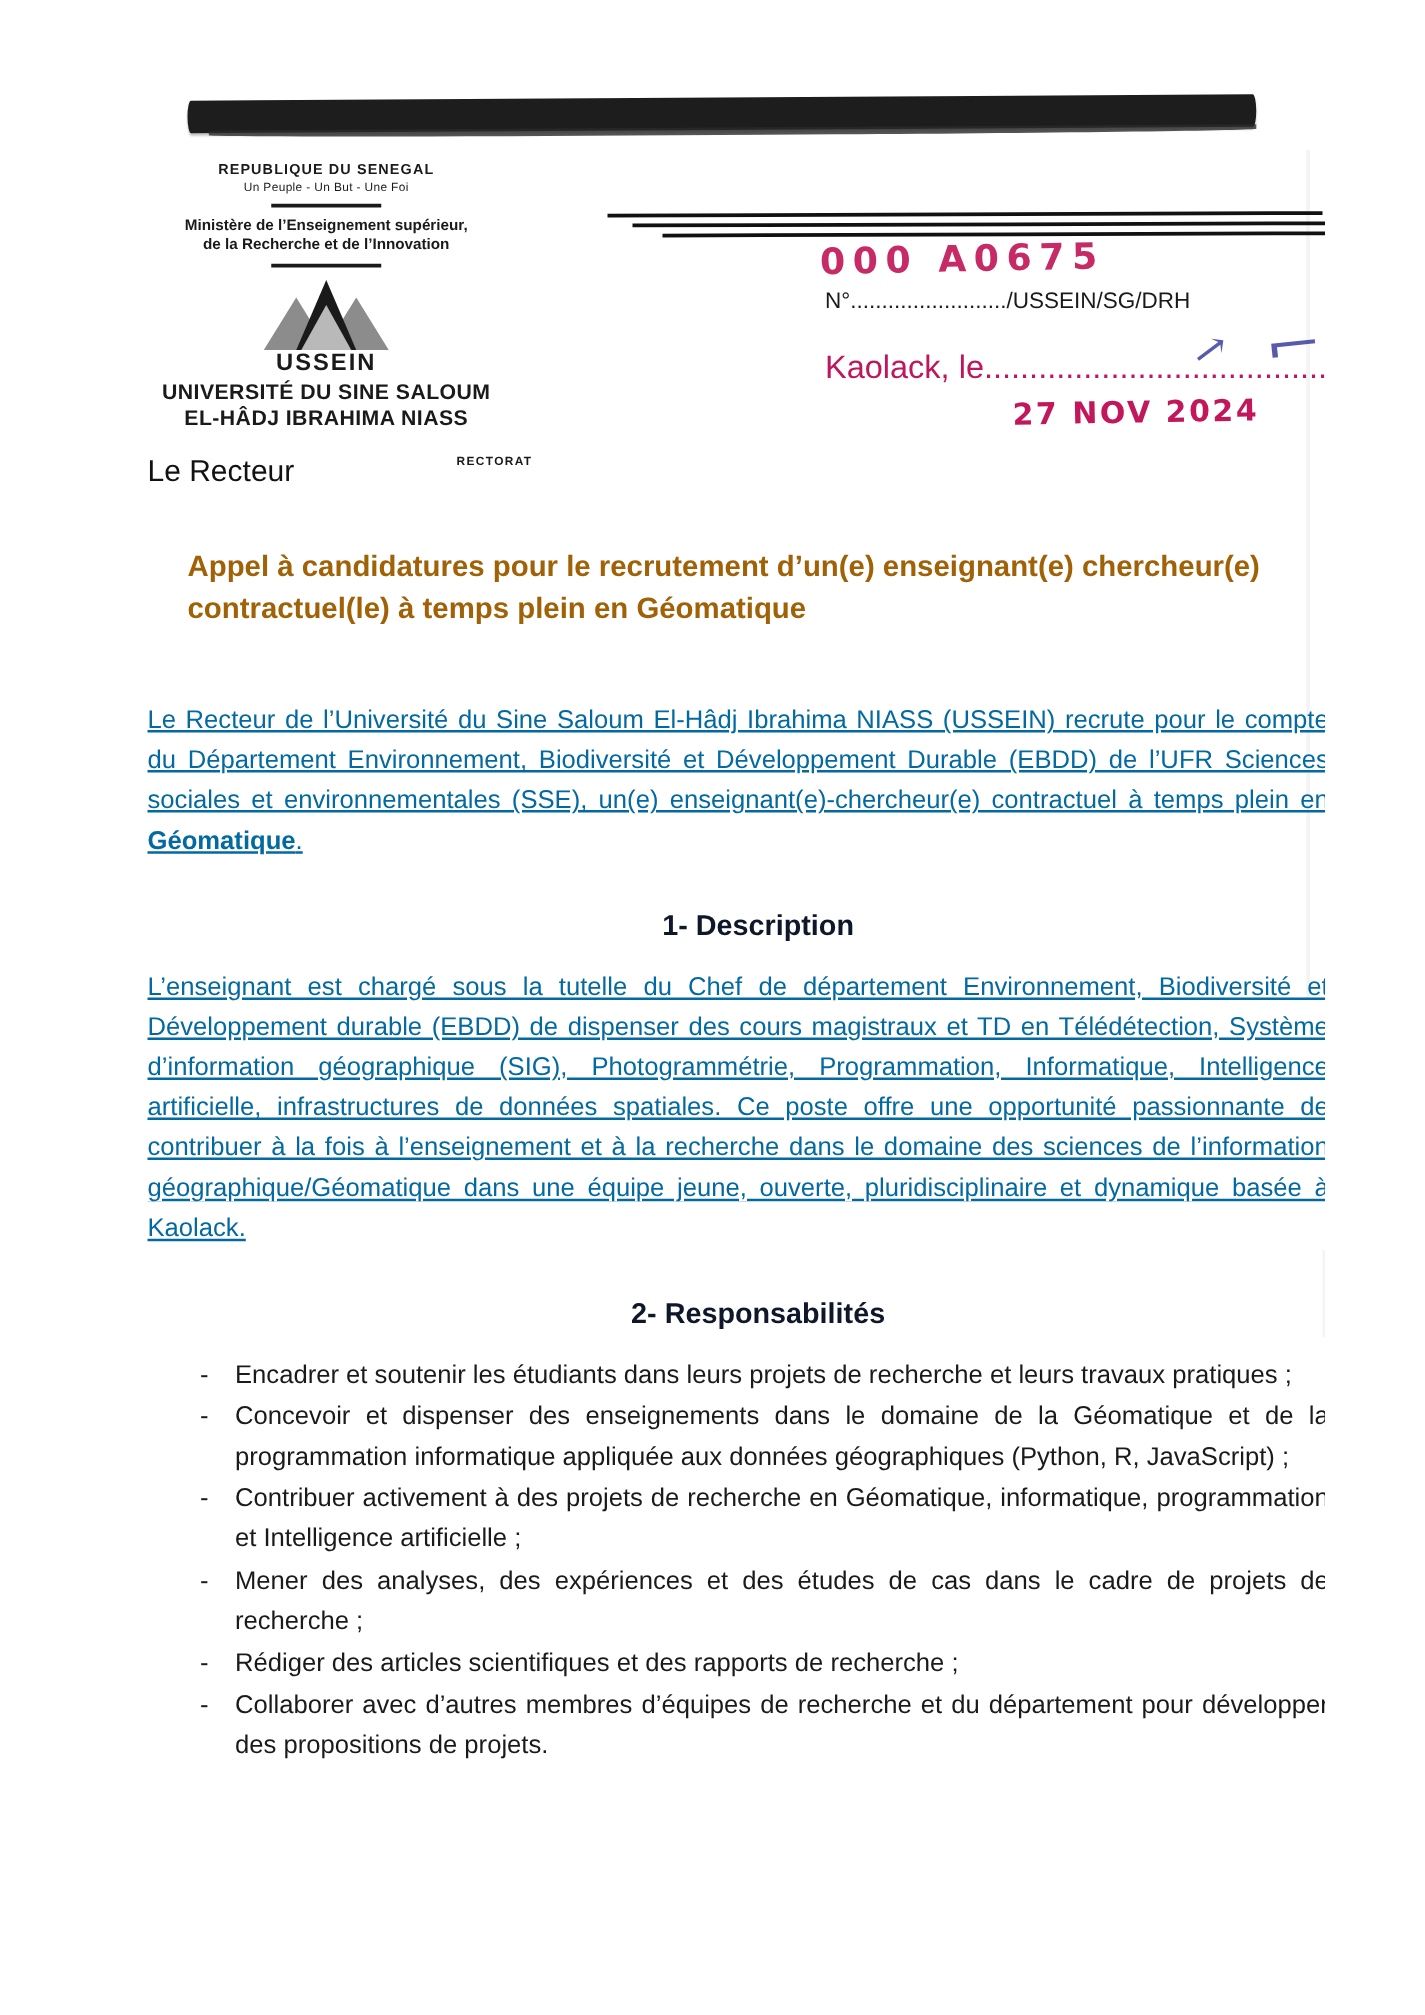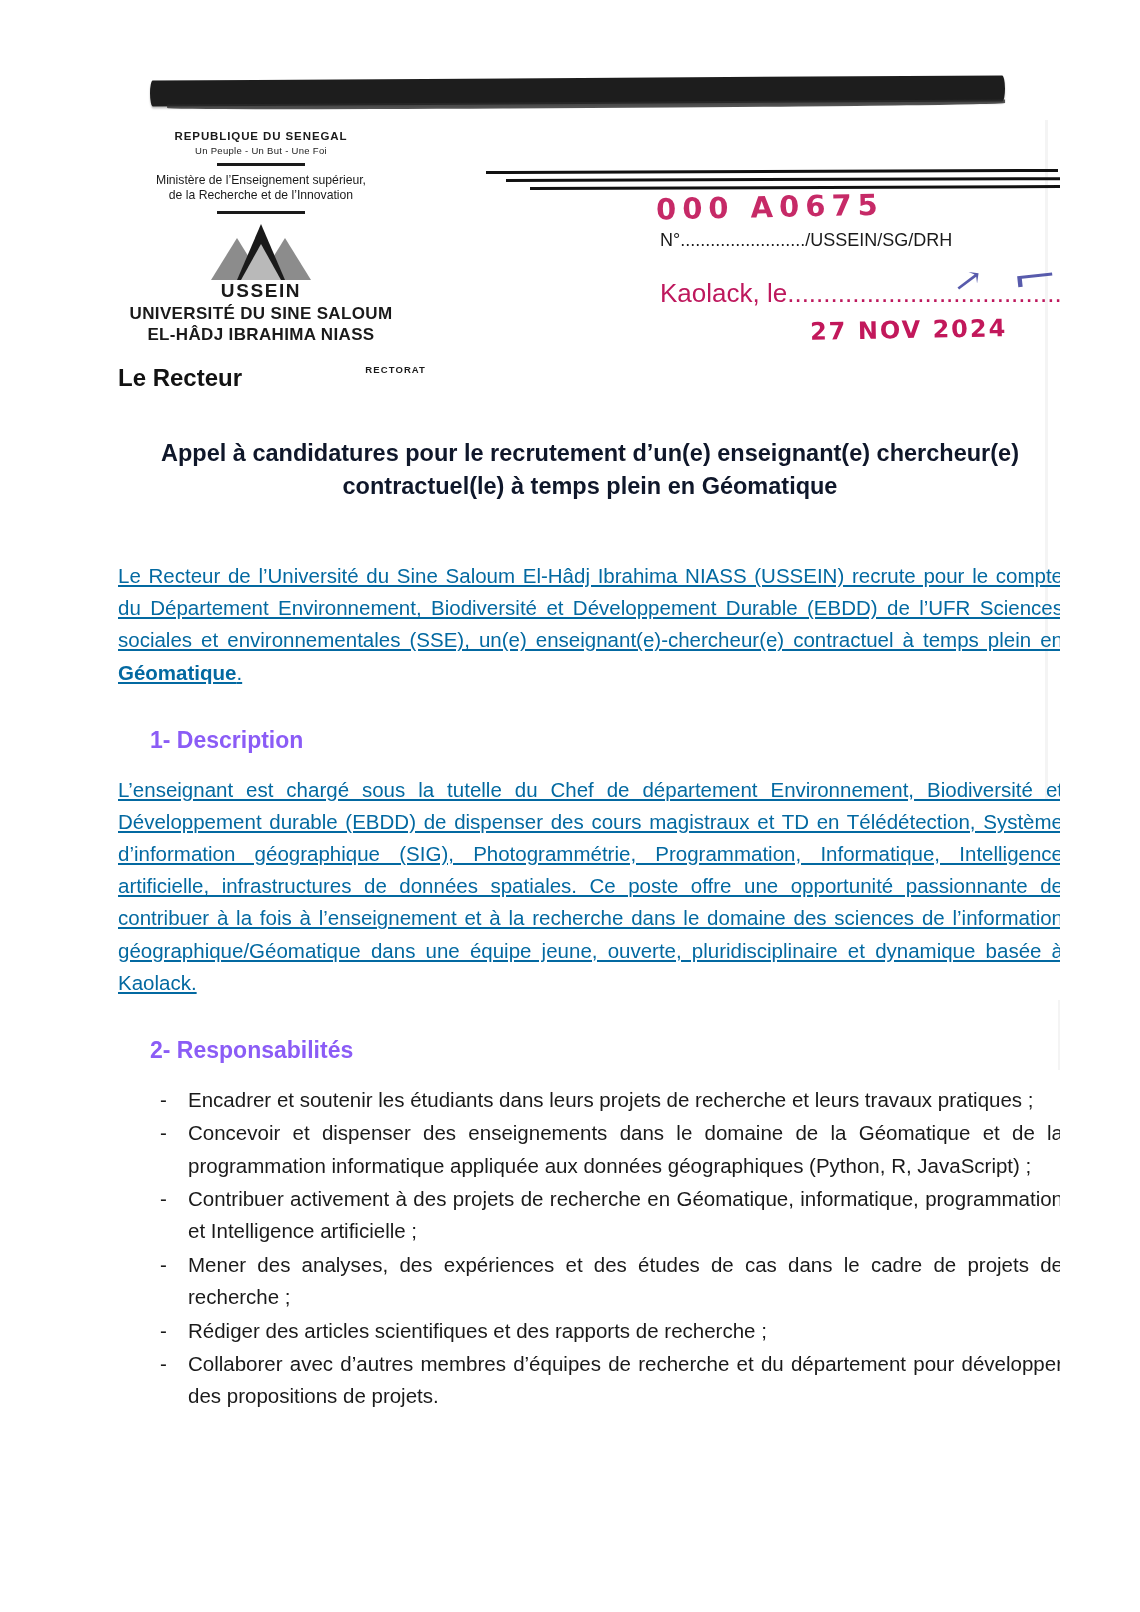--- a/index.html
+++ b/index.html
@@ -63,21 +63,21 @@
     margin-top: 3px;
   }
   .lh-rule {
     width: 88px;
     height: 2.5px;
     background: #1a1a1a;
     margin: 7px auto 7px auto;
   }
   .lh-ministry {
     font-size: 12.2px;
-    font-weight: normal;
+    font-weight: bold;
     line-height: 1.25;
   }
   .lh-rule2 {
     width: 88px;
     height: 2.5px;
     background: #1a1a1a;
     margin: 8px auto 6px auto;
   }
   .logo-wrap {
     width: 120px;
@@ -173,33 +173,32 @@
   }
   .ink-mark-1 { left: 476px; top: 92px; font-size: 34px; transform: rotate(8deg); }
   .ink-mark-2 { left: 540px; top: 86px; font-size: 40px; transform: rotate(-6deg) scaleX(1.4); }
 
   
   .recteur {
     position: absolute;
     left: 118px;
     top: 364px;
     font-size: 24px;
-    font-weight: bold;
+    font-weight: normal;
     color: #121212;
   }
   .doc-title {
     position: absolute;
     left: 150px;
     top: 437px;
     width: 880px;
-    text-align: center;
     font-size: 23.5px;
     font-weight: bold;
     line-height: 1.42;
-    color: #0f172a;
+    color: #a16207;
   }
 
   .content {
     position: absolute;
     left: 118px;
     top: 560px;
     width: 945px;
   }
   p.body {
     margin: 0;
@@ -208,22 +207,23 @@
     text-align: justify;
     text-justify: inter-word;
     color: #0369a1;
     text-decoration: underline;
   }
   p.body b { font-weight: bold; }
 
   h2.section {
     font-size: 23px;
     font-weight: bold;
-    color: #8b5cf6;
+    color: #0f172a;
     margin: 38px 0 20px 32px;
+    text-align: center;
   }
   .sec-gap-1 { margin-top: 44px; }
   .sec-gap-2 { margin-top: 56px; }
 
   ul.dashlist {
     list-style: none;
     margin: 0;
     padding: 0 0 0 36px;
   }
   ul.dashlist li {

